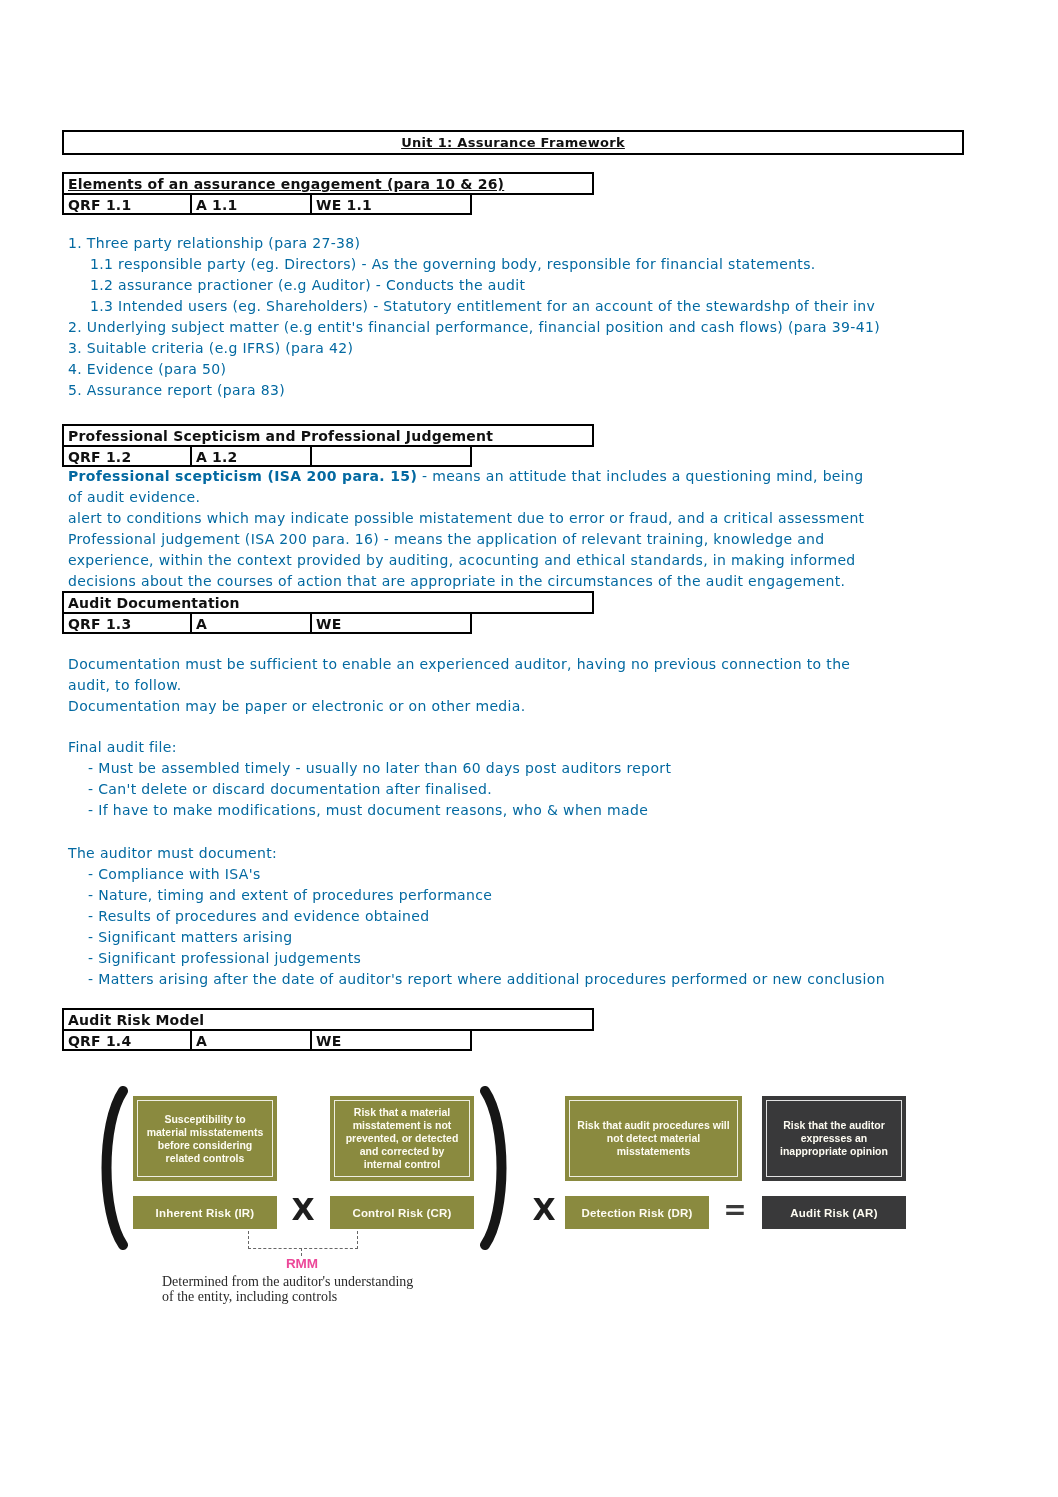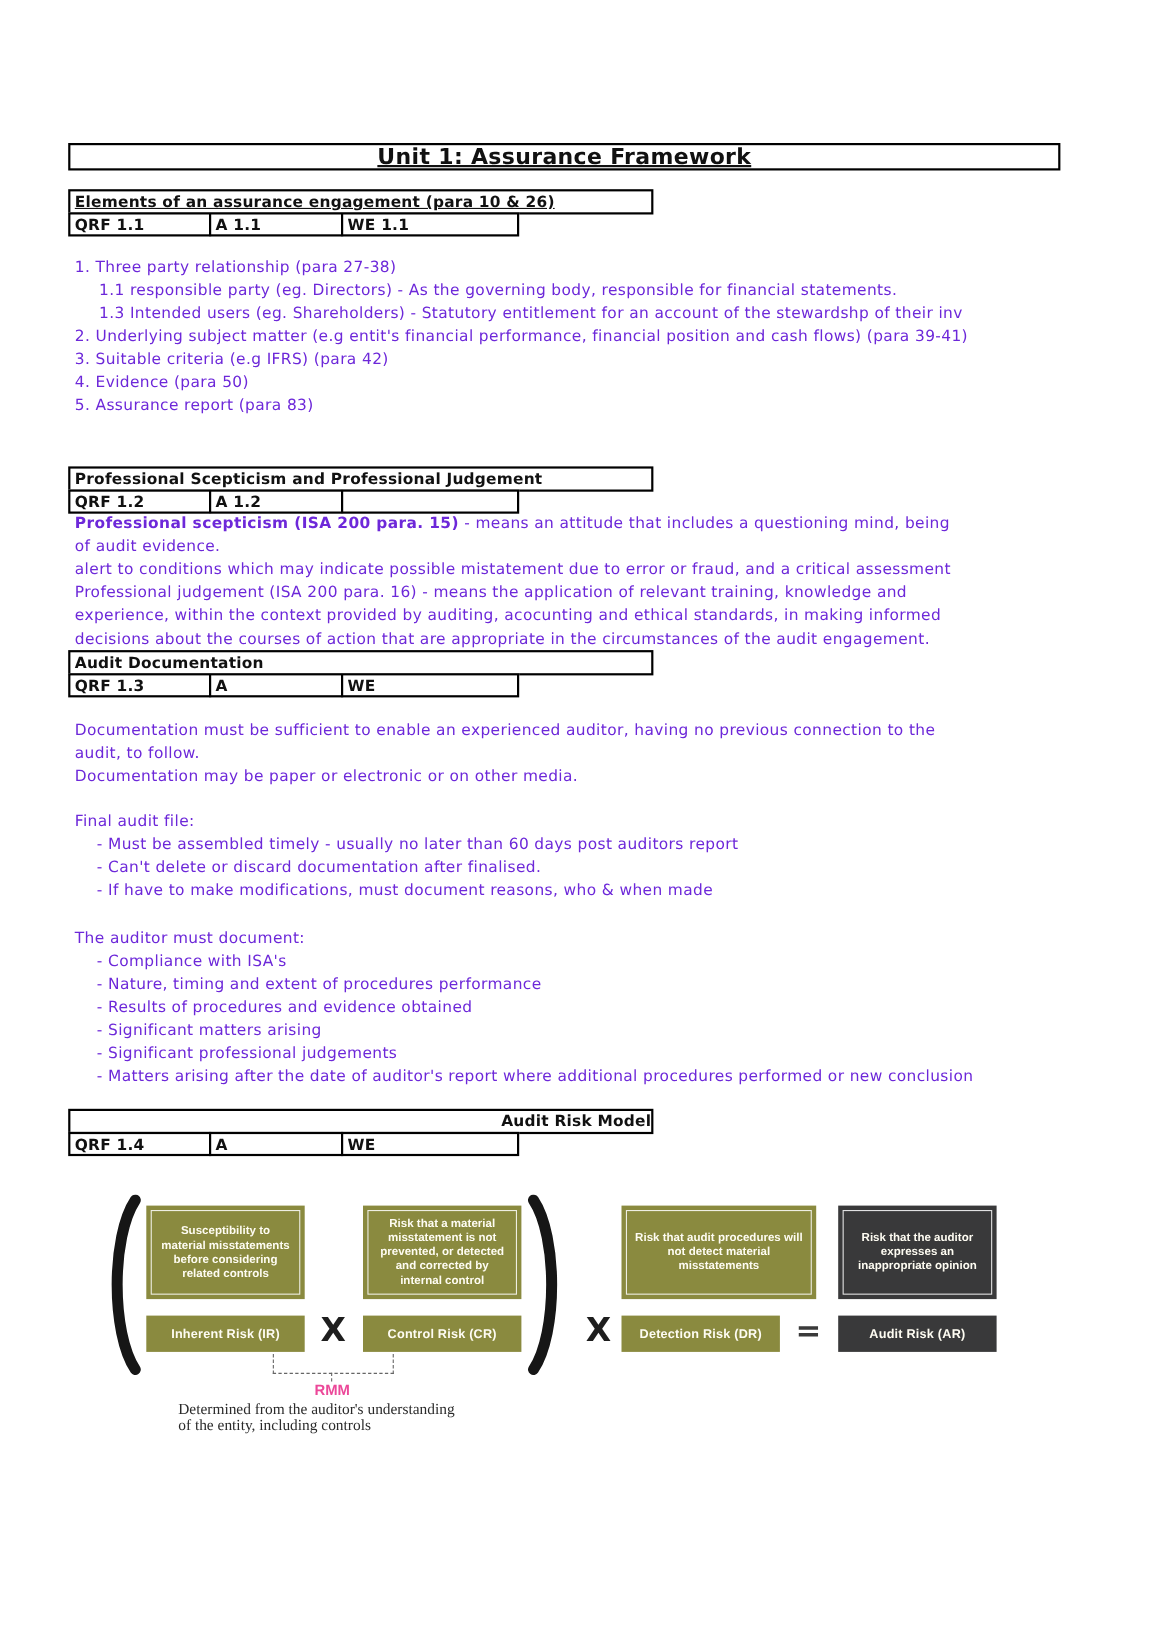--- a/index.html
+++ b/index.html
@@ -1,32 +1,32 @@
 <!DOCTYPE html>
 <html><head>
 <meta charset="utf-8">
 <style>
   html,body { margin:0; padding:0; background:#ffffff; }
   .page { position:relative; width:1058px; height:1497px; background:#ffffff;
           font-family:"DejaVu Sans", sans-serif; color:#111; overflow:hidden; }
 
   .obox { position:absolute; border:2px solid #000; box-sizing:border-box; background:#fff; }
   .title-box { left:62px; top:130px; width:902px; height:25px; text-align:center; }
-  .title-box span { font-weight:bold; font-size:20px; line-height:20px; text-decoration:underline; display:inline-block; letter-spacing:0.3px; }
+  .title-box span { font-weight:bold; font-size:13px; line-height:20px; text-decoration:underline; display:inline-block; letter-spacing:0.3px; }
 
   .sec-header { left:62px; width:532px; height:23px; padding:1px 0 0 4px; font-weight:bold; font-size:14px; letter-spacing:0.2px; line-height:19px; }
   .sec-header.u span { text-decoration:underline; }
 
   .qrf-row { position:absolute; left:62px; display:flex; }
   .qrf-cell { border:2px solid #000; box-sizing:border-box; height:22px; padding:1px 0 0 4px;
               font-weight:bold; font-size:14px; background:#fff; letter-spacing:0.2px; line-height:18px; }
   .qrf-cell + .qrf-cell { margin-left:-2px; }
   .w1 { width:130px; } .w2 { width:122px; } .w3 { width:162px; }
 
-  .tblock { position:absolute; left:62px; width:994px; font-size:14px; letter-spacing:0.35px; line-height:21px; color:#6d28d9; }
+  .tblock { position:absolute; left:62px; width:994px; font-size:14px; letter-spacing:0.35px; line-height:21px; color:#0369a1; }
   .tline { padding-left:6px; white-space:nowrap; }
   .tline.ind1 { padding-left:28px; }
   .tline.bullet { padding-left:26px; }
   .blead { font-weight:bold; }
 
   
   .paren { position:absolute; top:1086px; }
   .dbox { position:absolute; top:1096px; width:144px; height:85px; background:#8a8a3f; }
   .dbox.dark { background:#39393a; }
   .dinner { position:absolute; inset:4px; border:1px solid rgba(255,255,255,0.85);
@@ -63,20 +63,21 @@
   </div>
   <div class="qrf-row" style="top:193px;">
     <div class="qrf-cell w1">QRF 1.1</div>
     <div class="qrf-cell w2">A 1.1</div>
     <div class="qrf-cell w3">WE 1.1</div>
   </div>
 
   <div class="tblock" style="top:233px;">
     <div class="tline">1. Three party relationship (para 27-38)</div>
     <div class="tline ind1">1.1 responsible party (eg. Directors) - As the governing body, responsible for financial statements.</div>
+    <div class="tline ind1">1.2 assurance practioner (e.g Auditor) - Conducts the audit</div>
     <div class="tline ind1">1.3 Intended users (eg. Shareholders) - Statutory entitlement for an account of the stewardshp of their inv</div>
     <div class="tline">2. Underlying subject matter (e.g entit's financial performance, financial position and cash flows) (para 39-41)</div>
     <div class="tline">3. Suitable criteria (e.g IFRS) (para 42)</div>
     <div class="tline">4. Evidence (para 50)</div>
     <div class="tline">5. Assurance report (para 83)</div>
   </div>
 
   <div class="obox sec-header" style="top:424px;">
     <span>Professional Scepticism and Professional Judgement</span>
   </div>
@@ -120,21 +121,21 @@
   <div class="tblock" style="top:843px;">
     <div class="tline">The auditor must document:</div>
     <div class="tline bullet">- Compliance with ISA's</div>
     <div class="tline bullet">- Nature, timing and extent of procedures performance</div>
     <div class="tline bullet">- Results of procedures and evidence obtained</div>
     <div class="tline bullet">- Significant matters arising</div>
     <div class="tline bullet">- Significant professional judgements</div>
     <div class="tline bullet">- Matters arising after the date of auditor's report where additional procedures performed or new conclusion</div>
   </div>
 
-  <div class="obox sec-header" style="top:1008px;text-align:right;">
+  <div class="obox sec-header" style="top:1008px;">
     <span>Audit Risk Model</span>
   </div>
   <div class="qrf-row" style="top:1029px;">
     <div class="qrf-cell w1">QRF 1.4</div>
     <div class="qrf-cell w2">A</div>
     <div class="qrf-cell w3">WE</div>
   </div>
 
   <svg class="paren" style="left:90px;" width="40" height="164" viewBox="0 0 40 164">
     <path d="M33 5 C 11 38, 11 126, 33 159" fill="none" stroke="#161616" stroke-width="10" stroke-linecap="round"></path>

